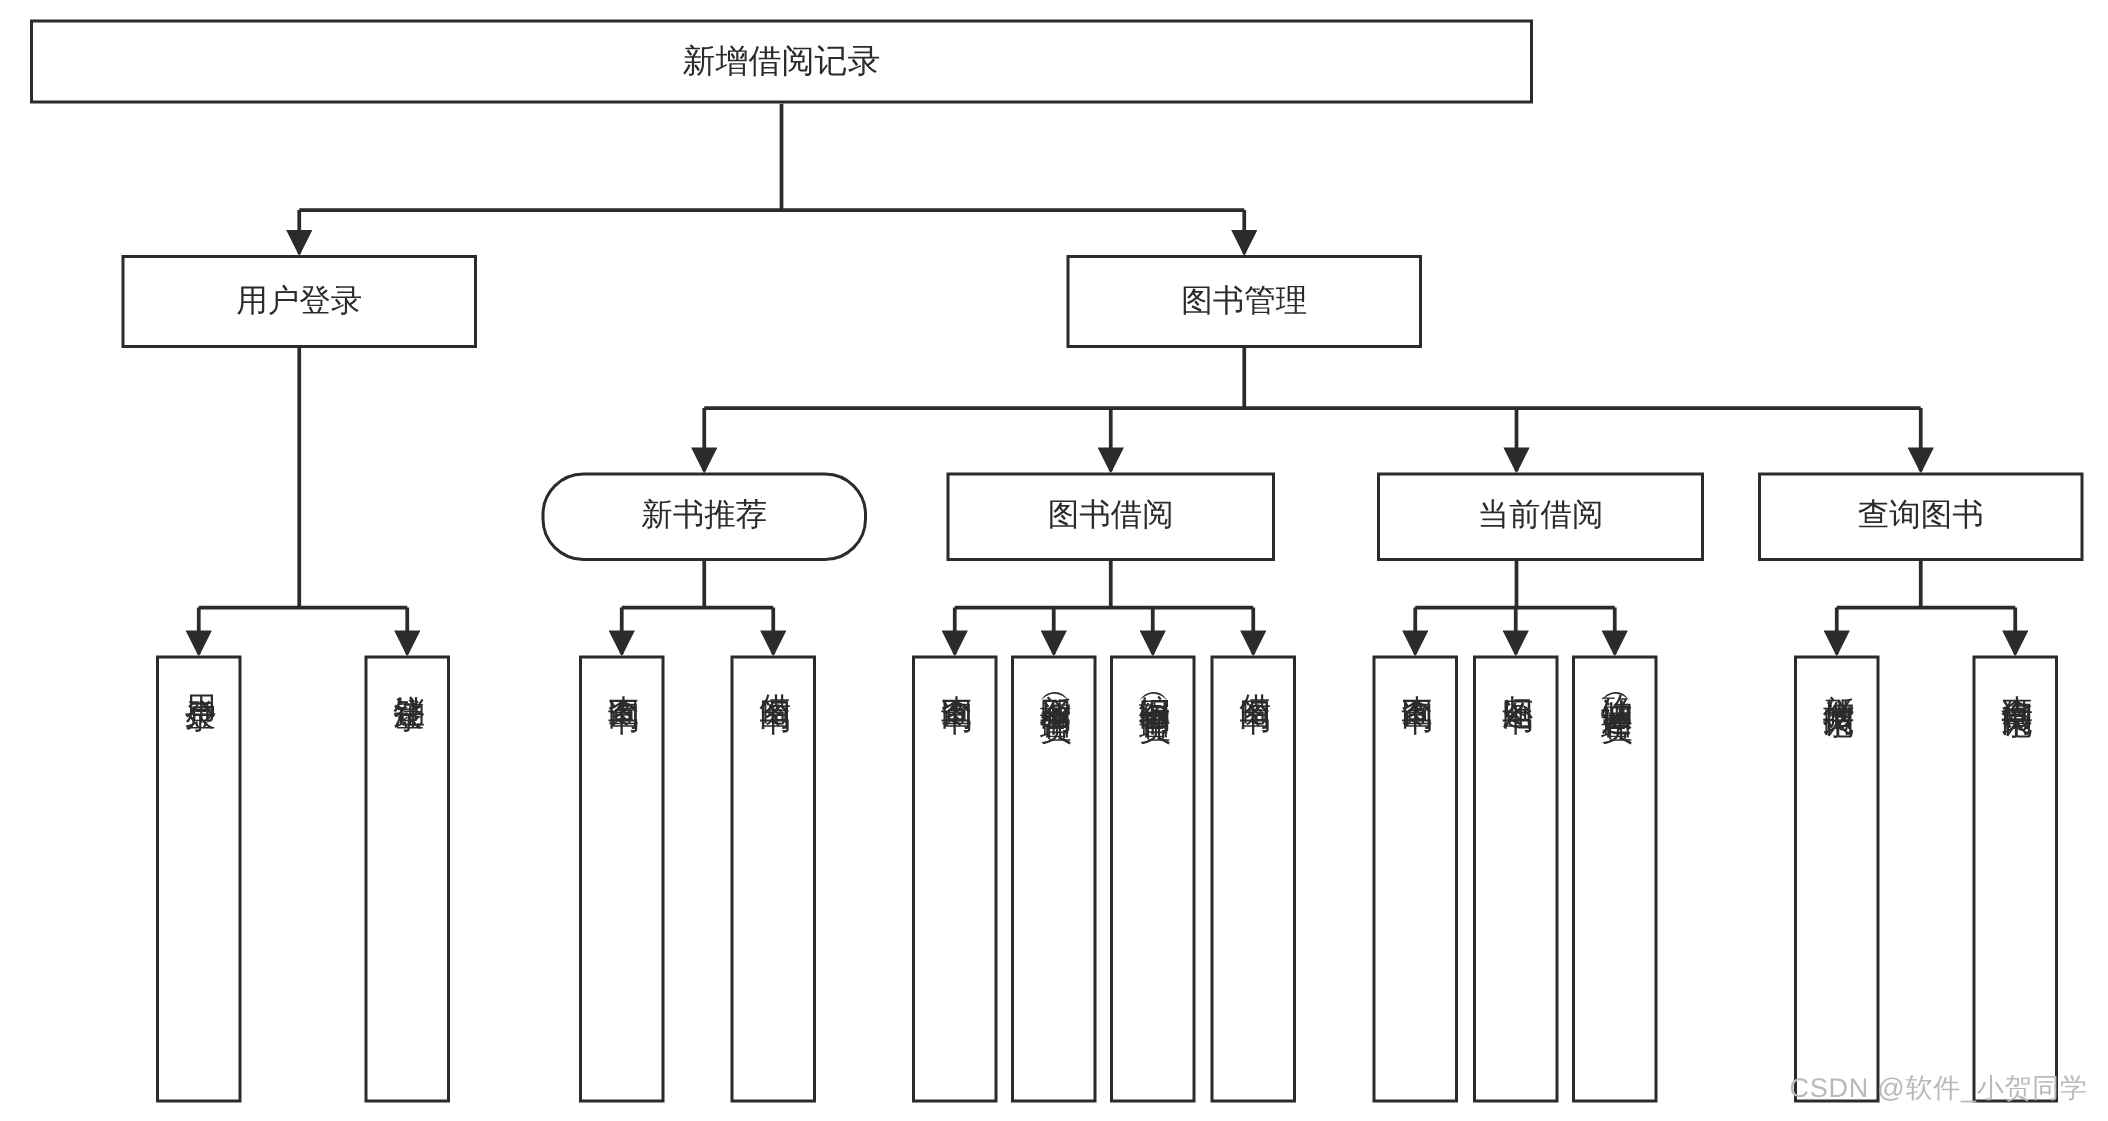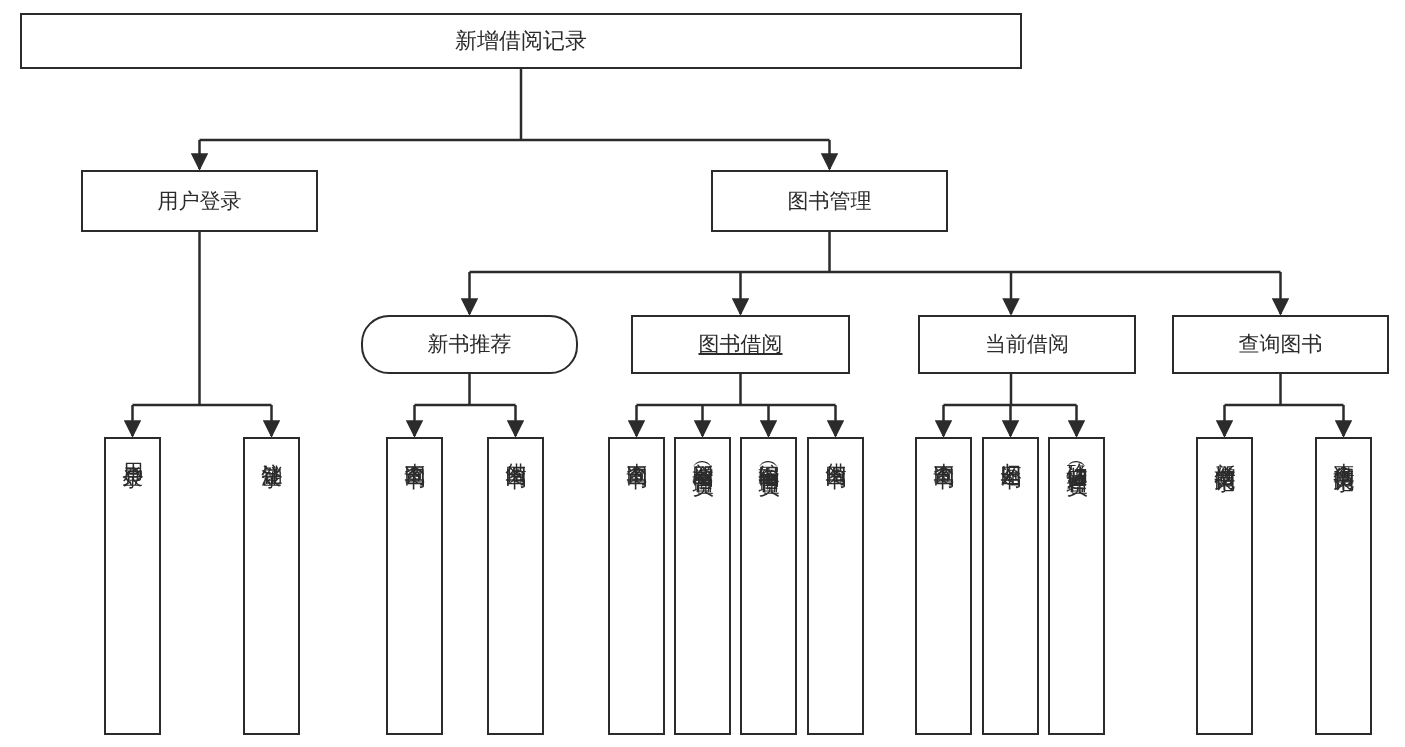--- a/index.html
+++ b/index.html
@@ -125,21 +125,21 @@
       </div>
       <div class="node h" style="left: 81px; top: 170px; width: 237px; height: 62px;">
         <span class="lbl">用户登录</span>
       </div>
       <div class="node h" style="left: 711px; top: 170px; width: 237px; height: 62px;">
         <span class="lbl">图书管理</span>
       </div>
       <div class="node h" style="left: 361px; top: 315px; width: 217px; height: 59px; border-radius: 28px;">
         <span class="lbl">新书推荐</span>
       </div>
-      <div class="node h" style="left: 631px; top: 315px; width: 219px; height: 59px; text-decoration: underline;">
+      <div class="node h" style="left: 631px; top: 315px; width: 219px; height: 59px;">
         <span class="lbl">图书借阅</span>
       </div>
       <div class="node h" style="left: 902px; top: 315px; width: 218px; height: 59px; margin-left: 16px;">
         <span class="lbl">当前借阅</span>
       </div>
       <div class="node h" style="left: 1172px; top: 315px; width: 217px; height: 59px;">
         <span class="lbl">查询图书</span>
       </div>
       <div class="node v" style="left: 104px; top: 437px; width: 57px; height: 298px;">
         <span class="lbl">用户登录</span>
@@ -175,13 +175,14 @@
         <span class="lbl">确认归还（管理员）</span>
       </div>
       <div class="node v" style="left: 1196px; top: 437px; width: 57px; height: 298px;">
         <span class="lbl">新增借阅记录</span>
       </div>
       <div class="node v" style="left: 1315px; top: 437px; width: 57px; height: 298px;">
         <span class="lbl">查询借阅记录</span>
       </div>
     </div>
 
+  <div class="watermark" style="left:1193px; top:713px;">CSDN @软件_小贺同学</div>
 </div>
 
 </body></html>

